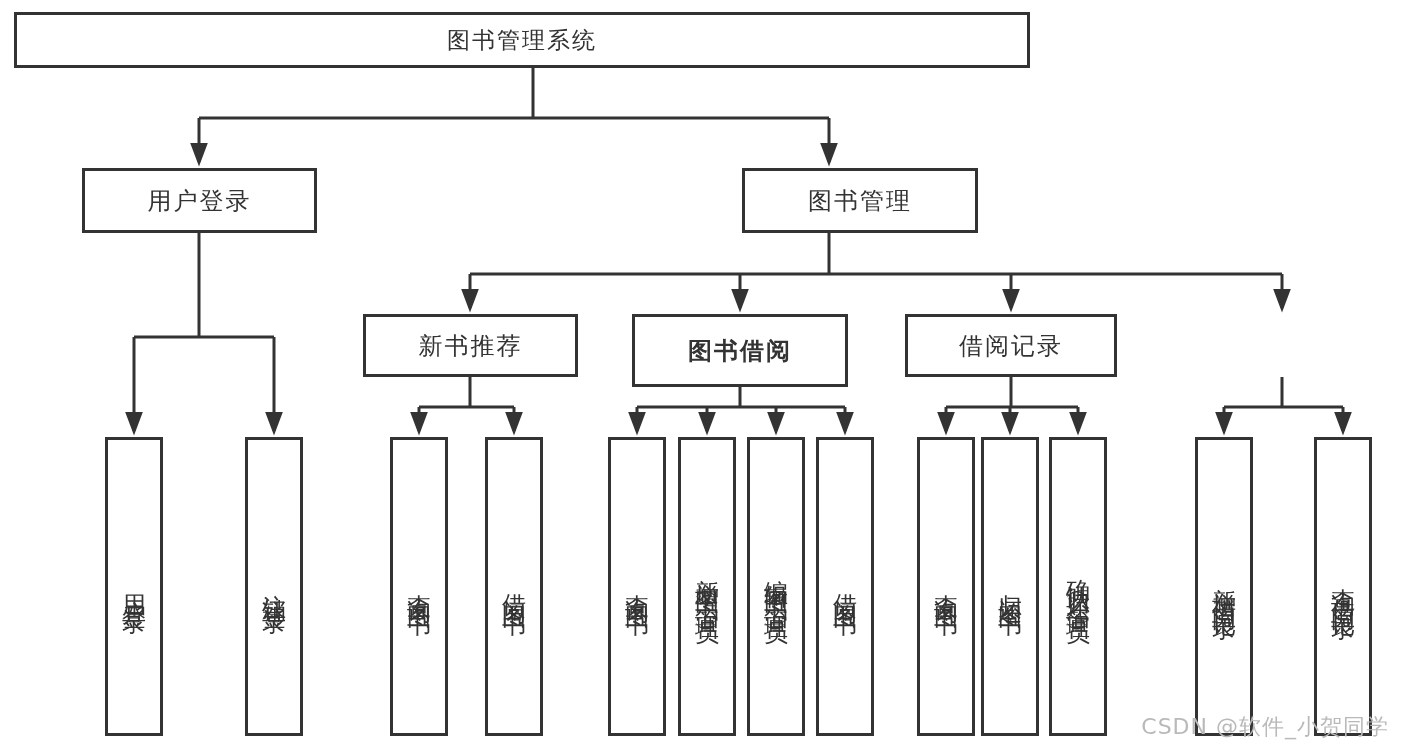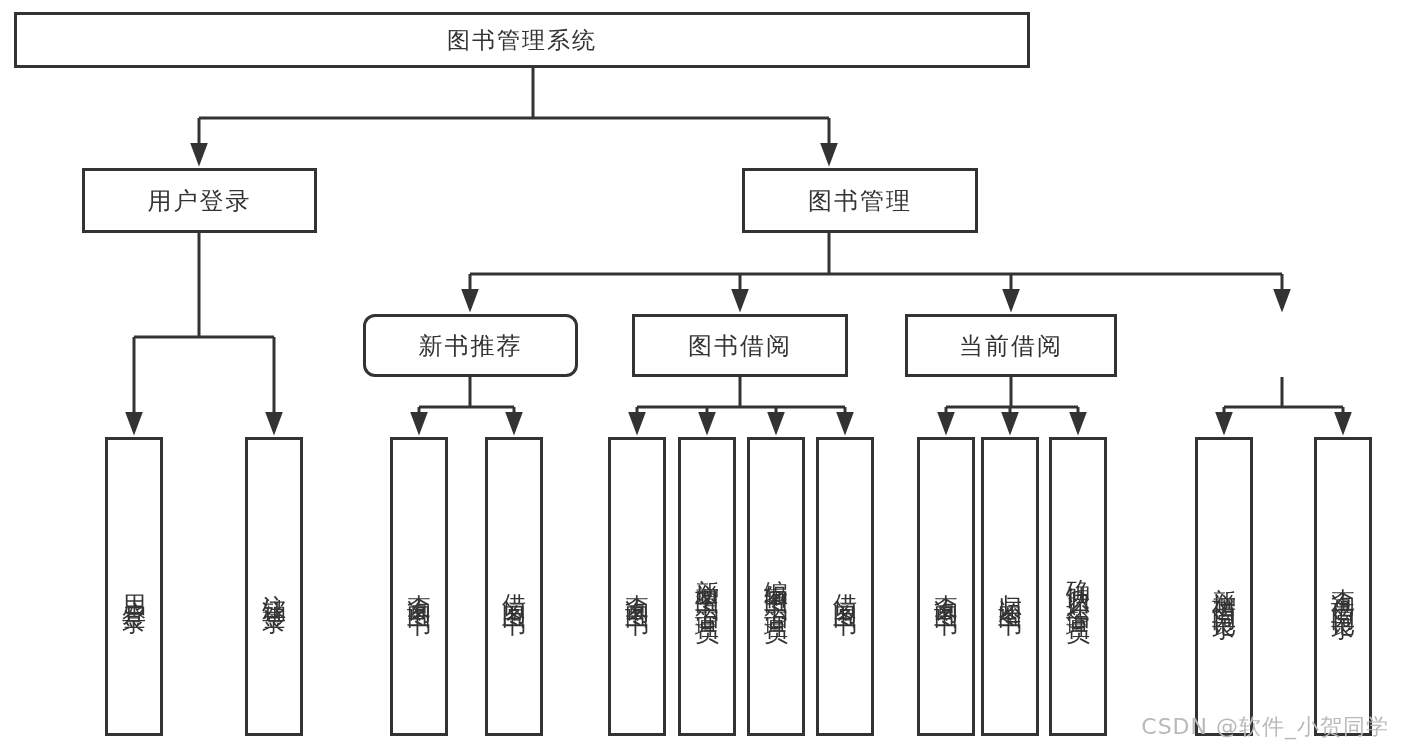--- a/index.html
+++ b/index.html
@@ -30,22 +30,22 @@
     font-size: 24px;
     letter-spacing: 6px;
     line-height: 1;
   }
   
   .n-root    { left: 14px;   top: 12px;  width: 1016px; height: 56px; font-size: 23px; }
   
   .n-login   { left: 82px;   top: 168px; width: 235px;  height: 65px; }
   .n-mgmt    { left: 711px;  top: 168px; width: 236px;  height: 65px; margin-left: 31px; }
   
-  .n-rec     { left: 363px;  top: 314px; width: 215px;  height: 63px; border-radius: 12px; }
-  .n-bor     { left: 632px;  top: 314px; width: 216px;  height: 63px; }
+  .n-rec     { left: 363px;  top: 314px; width: 215px;  height: 63px; }
+  .n-bor     { left: 632px;  top: 314px; width: 216px;  height: 73px; font-weight: bold; }
   .n-cur     { left: 905px;  top: 314px; width: 212px;  height: 63px; }
   .n-his     { left: 1175px; top: 314px; width: 215px;  height: 63px; }
   
   .leaf      { top: 437px; width: 58px; height: 299px; }
   .n-login-1 { left: 105px; }
   .n-login-2 { left: 245px; }
   .n-rec-1   { left: 390px; }
   .n-rec-2   { left: 485px; }
   .n-bor-1   { left: 608px; }
   .n-bor-2   { left: 678px; }
@@ -116,21 +116,21 @@
     </g>
   </svg>
 
   <div class="node h n-root">图书管理系统</div>
 
   <div class="node h n-login">用户登录</div>
   <div class="node h n-mgmt">图书管理</div>
 
   <div class="node h n-rec">新书推荐</div>
   <div class="node h n-bor">图书借阅</div>
-  <div class="node h n-cur">当前借阅</div>
+  <div class="node h n-cur">借阅记录</div>
 
   <div class="node v leaf n-login-1">用户登录</div>
   <div class="node v leaf n-login-2">注销登录</div>
 
   <div class="node v leaf n-rec-1">查询图书</div>
   <div class="node v leaf n-rec-2">借阅图书</div>
 
   <div class="node v leaf n-bor-1">查询图书</div>
   <div class="node v leaf n-bor-2">新增图书（管理员）</div>
   <div class="node v leaf n-bor-3">编辑图书（管理员）</div>

